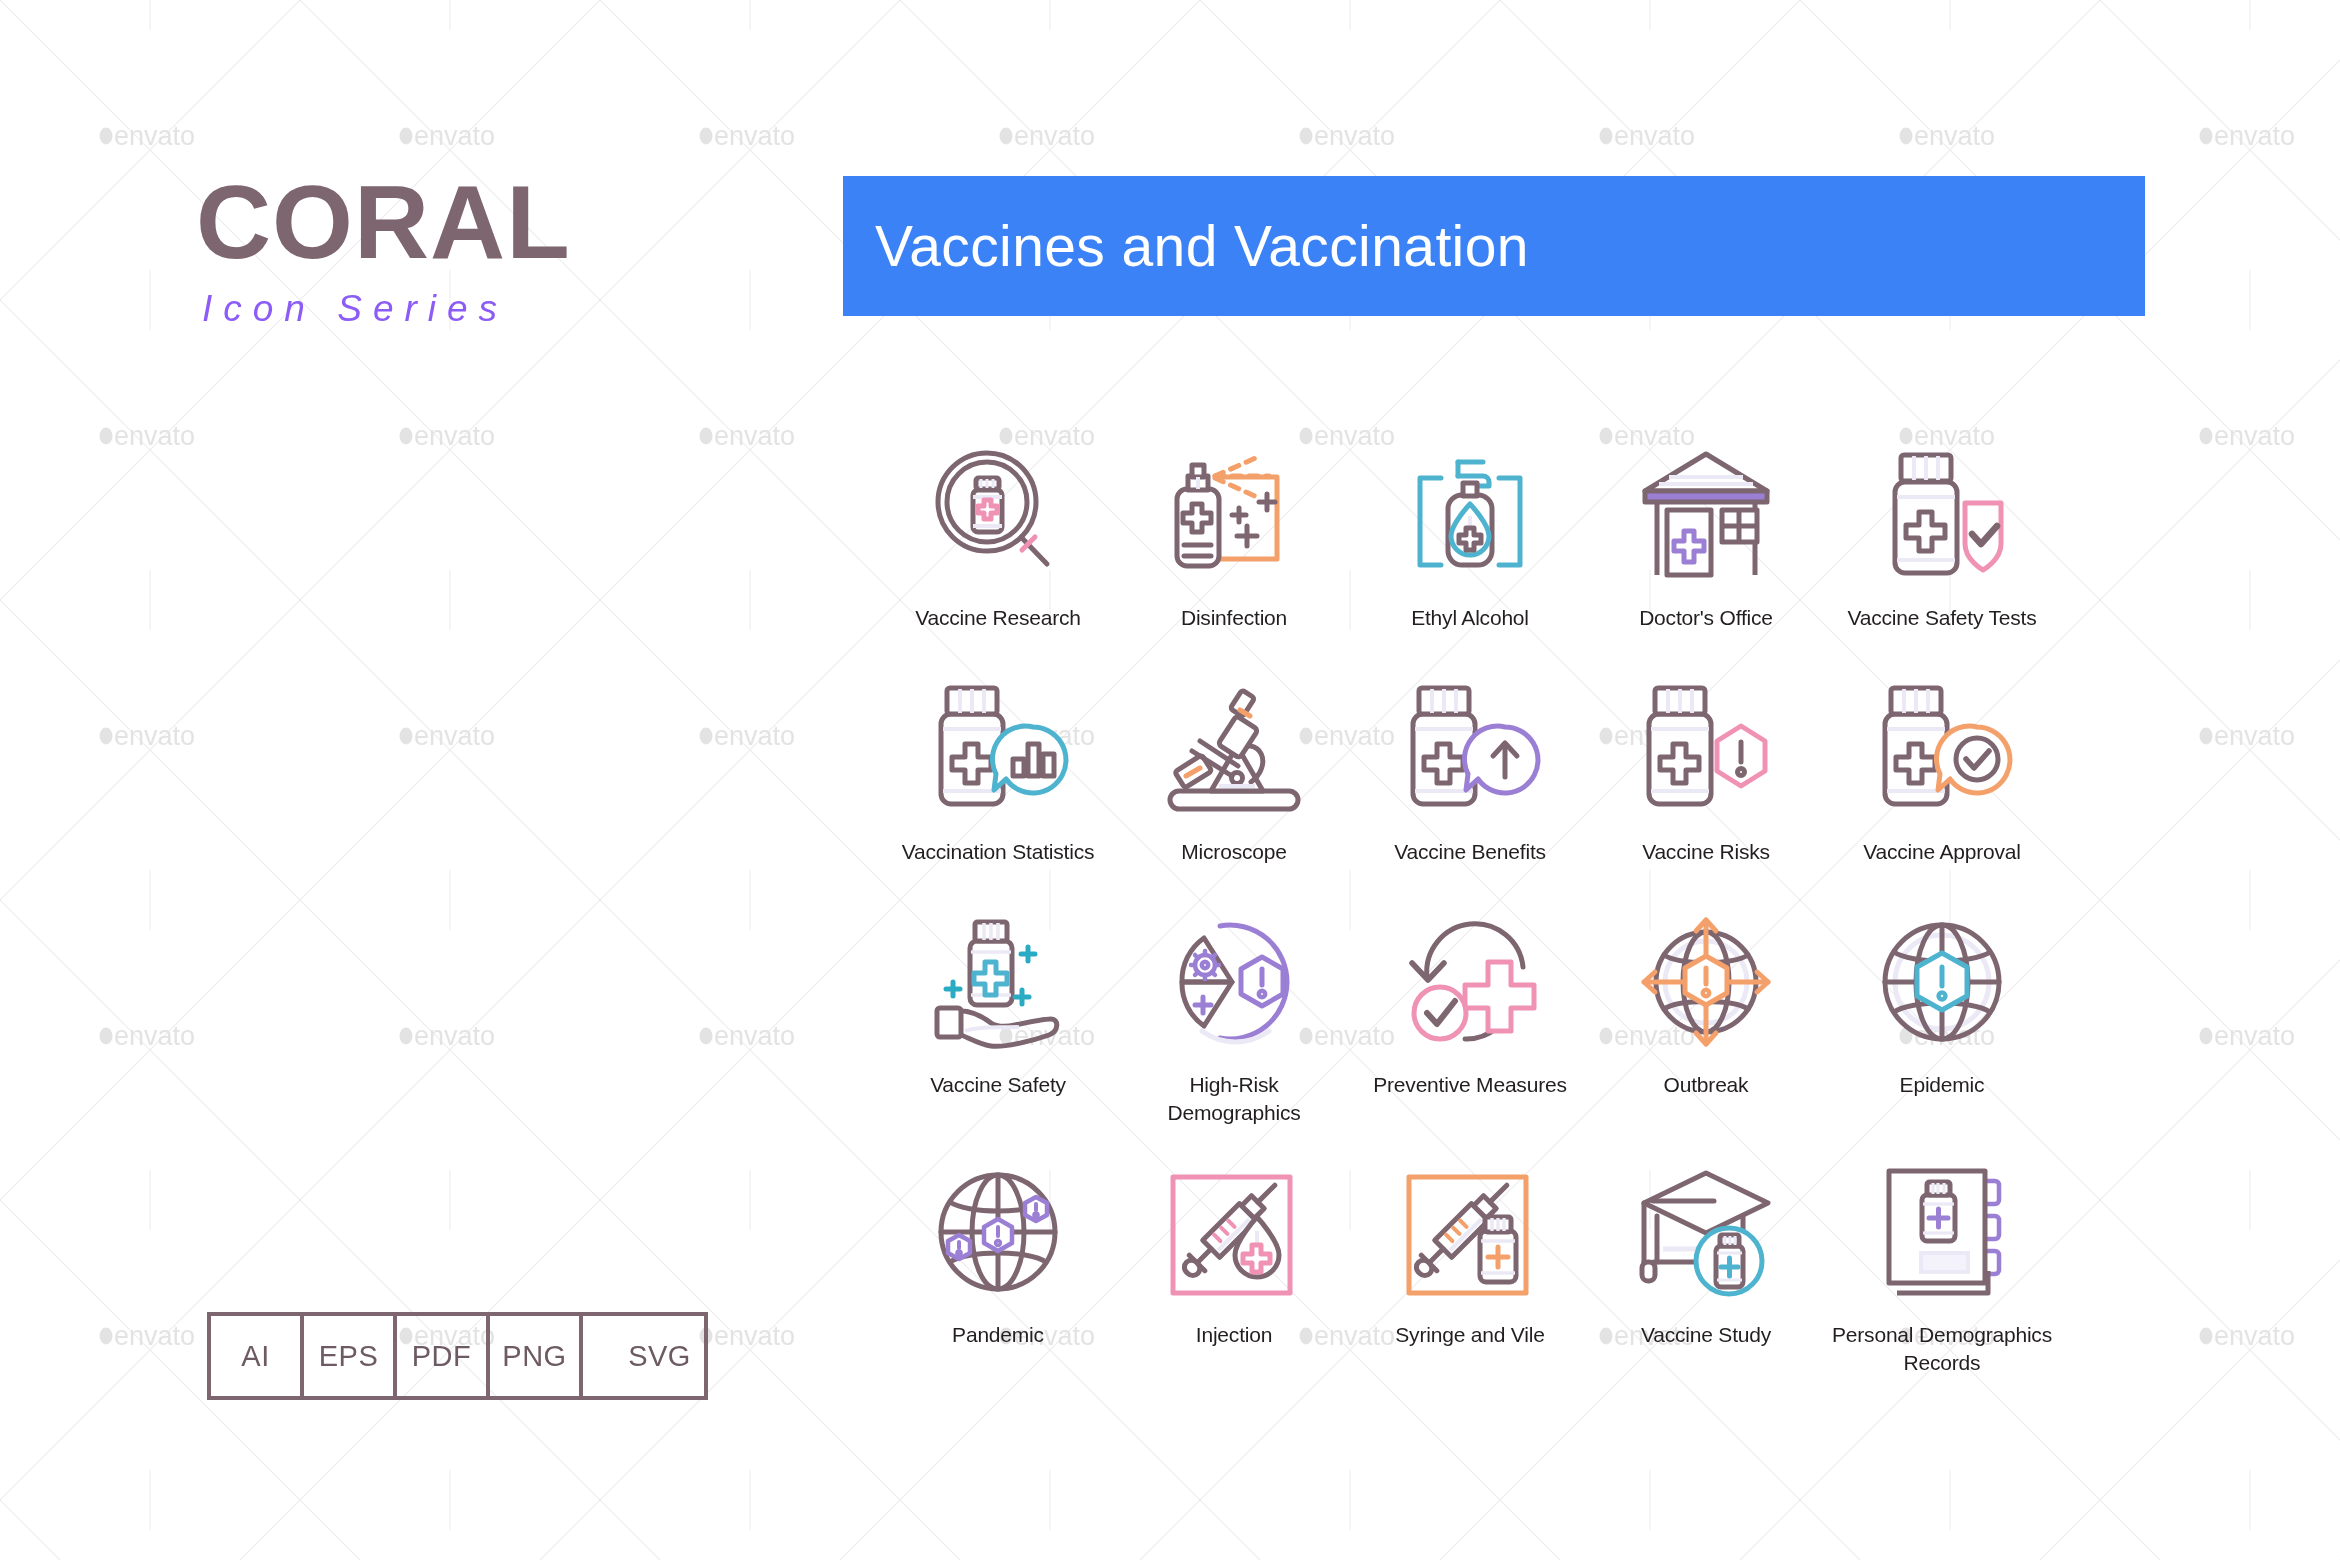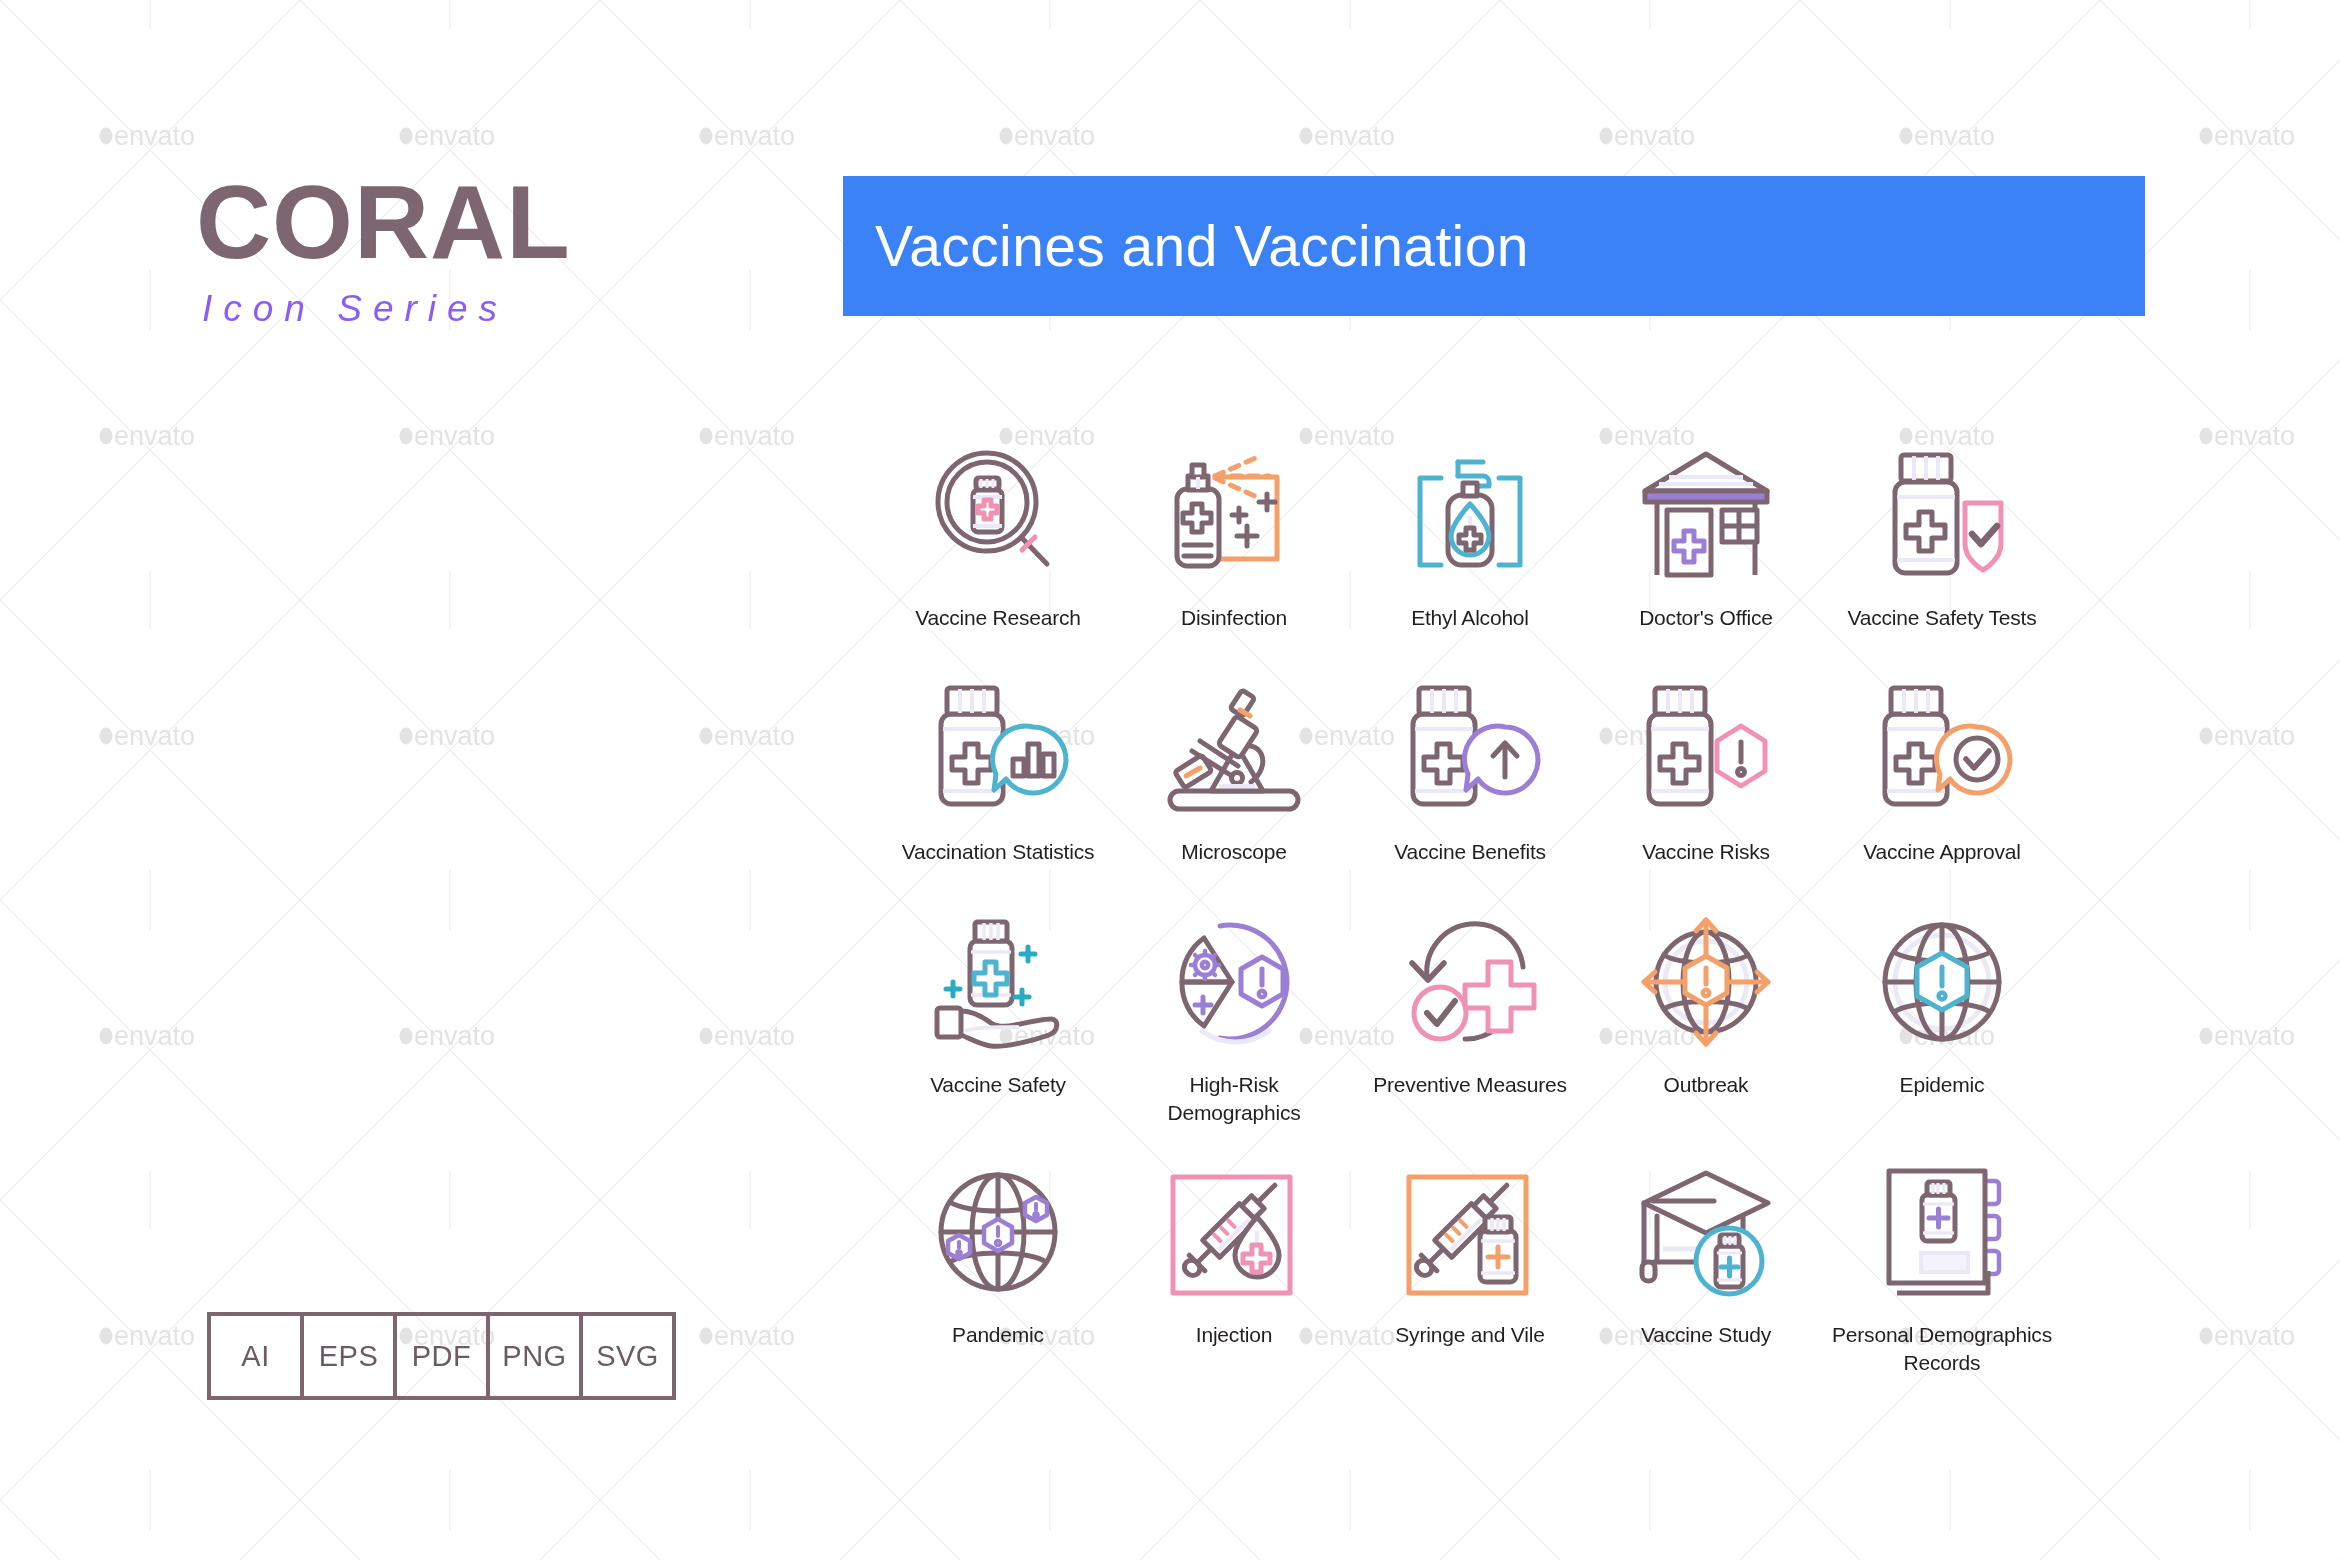--- a/index.html
+++ b/index.html
@@ -34,21 +34,21 @@
   }
   #format-tags{
     position:absolute;left:207px;top:1312px;
     display:flex;border:4px solid #7d6670;background:transparent;
   }
   .format-tag{
     width:89px;height:80px;display:flex;align-items:center;justify-content:center;
     font-size:29px;color:#6d5a63;border-right:4px solid #7d6670;
     letter-spacing:.5px;
   }
-  .format-tag:last-child{border-right:none;}
+  .format-tag:last-child{border-right:none;padding-left:32px;}
 
   
   #banner{
     position:absolute;left:843px;top:176px;width:1302px;height:140px;
     background:#3b82f6;z-index:10;display:flex;align-items:center;
   }
   #banner-title{
     color:#ffffff;font-size:57px;font-weight:400;letter-spacing:.4px;
     margin-left:32px;
   }

